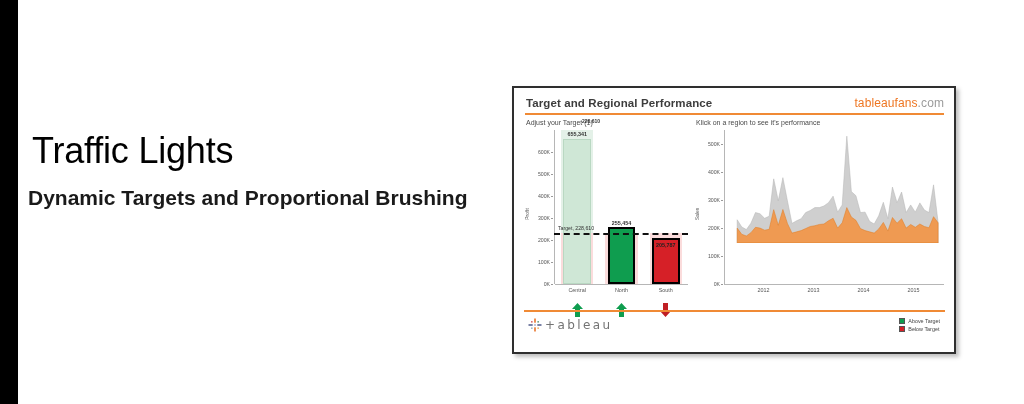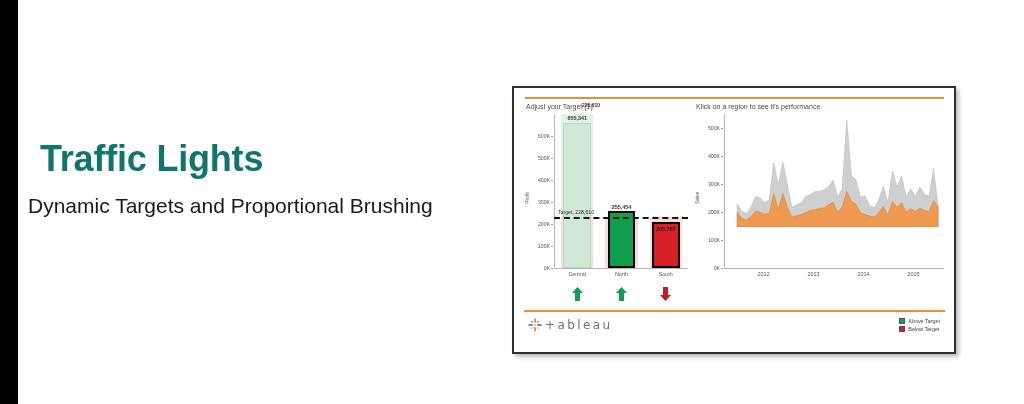--- a/index.html
+++ b/index.html
@@ -19,26 +19,26 @@
   .left-rail {
     position: absolute; left: 0; top: 0;
     width: 18px; height: 404px;
     background: #000000;
   }
   
   .title-block {
     position: absolute; left: 28px; top: 128px; width: 480px;
   }
   .slide-title {
-    font-size: 36px; font-weight: bold; color: #0f766e;
-    letter-spacing: -0.2px; line-height: 1.05; margin: 12px;
+    font-size: 36px; font-weight: normal; color: #000000;
+    letter-spacing: -0.2px; line-height: 1.05; margin: 4px;
     white-space: nowrap;
   }
   .slide-subtitle {
-    font-size: 21px; font-weight: normal; color: #1a1a1a;
+    font-size: 21px; font-weight: bold; color: #1a1a1a;
     margin: 16px 0 0 0; line-height: 1.15; white-space: nowrap;
   }
 
   
   .dash {
     position: absolute; left: 512px; top: 86px;
     width: 444px; height: 268px;
     background: #ffffff;
     border: 2px solid #2f2f2f;
     box-shadow: 3px 3px 4px rgba(0,0,0,0.25);
@@ -180,20 +180,26 @@
 
   <div class="left-rail"></div>
 
   <div class="title-block">
     <h1 class="slide-title">Traffic Lights</h1>
     <p class="slide-subtitle">Dynamic Targets and Proportional Brushing</p>
   </div>
 
   <div class="dash">
 
+    <div class="dash-header">
+      <div class="dash-title">Target and Regional Performance</div>
+      <div class="brand">
+        <span class="b1">tableaufans</span><span class="b2">.com</span>
+      </div>
+    </div>
     <div class="rule"></div>
 
     <div class="dash-body">
 
       <div class="panel-left">
         <div class="panel-caption">Adjust your Target (1)</div>
         <div class="plot">
           <div class="ref-top" id="refTop" style="left: 58px; top: -12px; font-weight: bold;">228,610</div>
           <div class="ytitle">Profit</div>
           <div class="yaxis" id="barYAxis">

